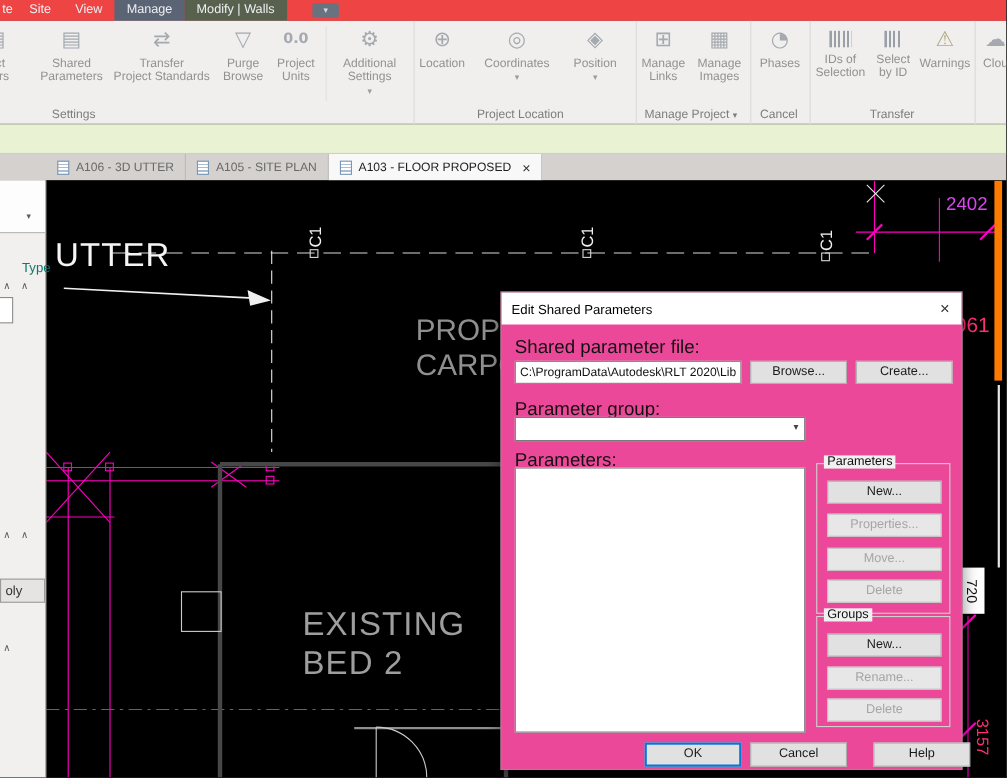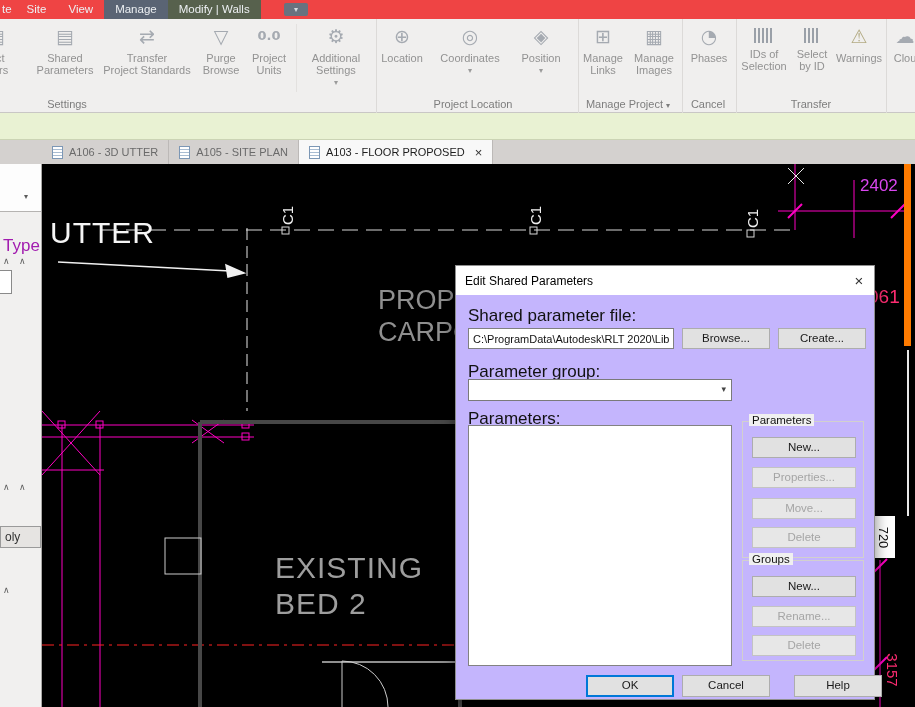--- a/index.html
+++ b/index.html
@@ -40,21 +40,21 @@
   
   .palette{position:absolute;left:0;top:164px;width:42px;height:543px;background:#f1f0ef;border-right:1px solid #aaa8a6;z-index:3}
   .chev{font-family:"DejaVu Sans",sans-serif;font-size:9px;color:#5c5c5c}
 
   
   .canvas{position:absolute;left:42px;top:164px;width:873px;height:543px;background:#000;overflow:hidden;z-index:1}
   .ctext{position:absolute;white-space:pre-line;cursor:default}
   .gridlbl{position:absolute;width:34px;text-align:center;color:#efefef;font-size:15px;transform:rotate(-90deg)}
 
   
-  .dialog{position:absolute;left:455px;top:265px;width:420px;height:435px;background:#c4b5fd;border:1px solid #8f8f8f;box-shadow:0 3px 14px rgba(0,0,0,.5);z-index:10;font-size:11.5px;color:#111}
+  .dialog{position:absolute;left:455px;top:265px;width:420px;height:435px;background:#ec4899;border:1px solid #8f8f8f;box-shadow:0 3px 14px rgba(0,0,0,.5);z-index:10;font-size:11.5px;color:#111}
   .dlg-title{position:absolute;left:0;top:0;width:100%;height:29px;background:#fff;display:flex;align-items:center}
   .dlg-title .t{margin-left:9px;font-size:12px;color:#000}
   .dlg-close{position:absolute;right:4px;top:4px;width:22px;height:21px;display:flex;align-items:center;justify-content:center;font-size:15px;color:#333}
   .dlg-label{position:absolute;font-size:17px;color:#111;white-space:nowrap}
   .dlg-input{position:absolute;height:21px;border:1px solid #808080;background:#fff;font:11px "Liberation Sans",sans-serif;color:#111;padding:1px 4px}
   .dlg-btn{position:absolute;height:21px;background:#e1e1e1;border:1px solid #adadad;font:11.5px "Liberation Sans",sans-serif;color:#1a1a1a;text-align:center;line-height:18px;cursor:default}
   .dlg-btn.dis{color:#a5a5a5;border-color:#c3c3c3;background:#e7e7e7}
   .dlg-btn.primary{border:2px solid #0078d7;line-height:16px}
   .dlg-combo{position:absolute;height:22px;background:#fff;border:1px solid #7a7a7a}
   .dlg-combo .cr{position:absolute;right:5px;top:4px;font-family:"DejaVu Sans",sans-serif;font-size:9px;color:#444}
@@ -192,21 +192,21 @@
       <span class="dico"></span>
       <span>A103 - FLOOR PROPOSED</span>
       <span class="vclose">×</span>
     </div>
   </div>
 
   <div class="palette">
     <div style="position:absolute;left:0;top:0;width:41px;height:48px;background:#fdfdfd;border-bottom:1px solid #b5b3b1">
       <span class="chev" style="position:absolute;left:24px;top:28px;font-size:8px">▾</span>
     </div>
-    <div style="position:absolute;left:3px;top:72px;font-size:17px;color:#a21caf">Type</div>
+    <div style="position:absolute;left:20px;top:72px;font-size:12px;color:#0f766e">Type</div>
     <span class="chev" style="position:absolute;left:3px;top:92px">∧</span>
     <span class="chev" style="position:absolute;left:19px;top:92px">∧</span>
     <div style="position:absolute;left:-1px;top:106px;width:13px;height:24px;background:#fff;border:1px solid #8a8a8a"></div>
     <span class="chev" style="position:absolute;left:3px;top:318px">∧</span>
     <span class="chev" style="position:absolute;left:19px;top:318px">∧</span>
     <div style="position:absolute;left:0;top:362px;width:41px;height:22px;background:#e6e4e2;border:1px solid #9a9a9a;font-size:12px;color:#333;line-height:20px;padding-left:4px">oly</div>
     <span class="chev" style="position:absolute;left:3px;top:421px">∧</span>
   </div>
 
   <div class="canvas">

